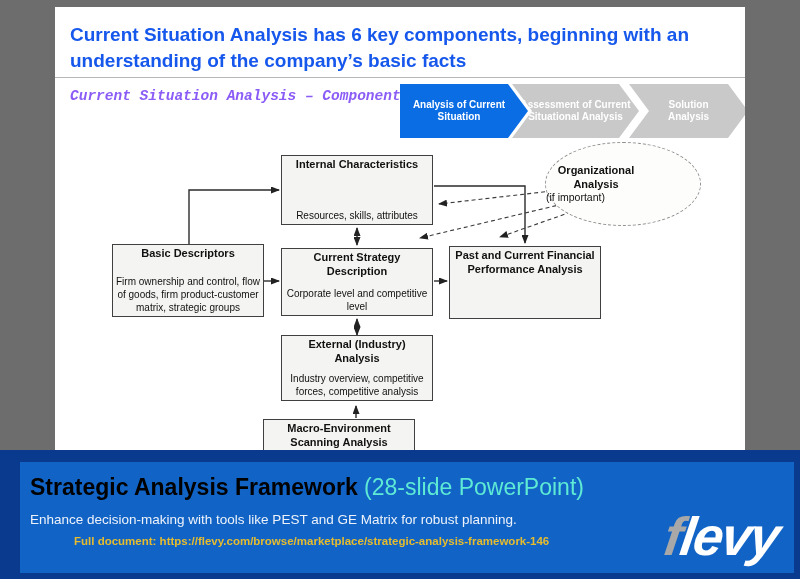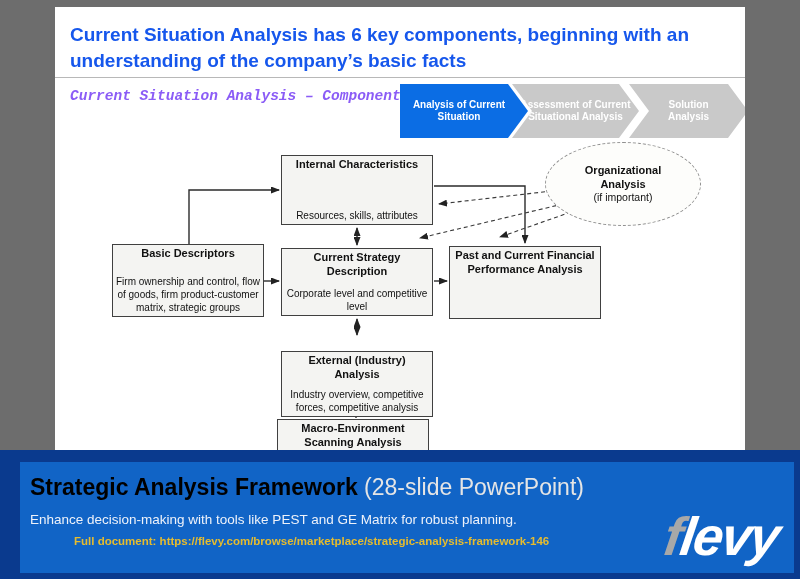--- a/index.html
+++ b/index.html
@@ -25,37 +25,37 @@
   
   .dbox{position:absolute;box-sizing:border-box;width:152px;border:1px solid #404040;background:#f4f4f2;
         display:flex;flex-direction:column;align-items:center;justify-content:space-between;text-align:center;
         padding:2px 3px;color:#111;}
   .dbox .bt{font-weight:bold;font-size:11px;line-height:13.5px;}
   .dbox .bb{font-size:10px;line-height:13px;}
   .box-internal{left:226px;top:148px;height:70px;}
   .box-basic{left:57px;top:237px;height:73px;}
   .box-strategy{left:226px;top:241px;height:68px;}
   .box-financial{left:394px;top:239px;height:73px;}
-  .box-external{left:226px;top:344px;height:66px;}
-  .box-macro{left:222px;top:412px;height:60px;justify-content:flex-start;}
+  .box-external{left:226px;top:328px;height:66px;}
+  .box-macro{left:208px;top:412px;height:60px;justify-content:flex-start;}
 
   .oval{position:absolute;left:490px;top:135px;width:154px;height:82px;border:1px dashed #8f8f8f;border-radius:50%;
-        background:#fdfdfb;display:flex;flex-direction:column;align-items:center;justify-content:center;text-align:center;color:#111;}
+        background:#fdfdfb;display:flex;flex-direction:column;align-items:flex-start;justify-content:center;text-align:center;color:#111;}
   .oval .bt{font-weight:bold;font-size:11px;line-height:13.5px;max-width:100px;}
   .oval .bb{font-size:10.5px;line-height:13px;}
 
   .conn{position:absolute;left:0;top:0;pointer-events:none;}
 
   
   .banner{position:absolute;left:0;top:450px;width:800px;height:129px;background:var(--banner-navy,#0a3a8e);}
   .banner-inner{position:absolute;left:20px;top:12px;right:6px;bottom:6px;background:var(--banner-blue,#1164c6);
         padding:12px 10px 0;box-sizing:border-box;color:#fff;}
   .bn-title{font-size:23px;line-height:27px;margin:0 0 9px;white-space:nowrap;}
   .bn-title .strong{font-weight:bold;color:#000000;}
-  .bn-title .suffix{font-weight:normal;color:#e5e5e5;}
+  .bn-title .suffix{font-weight:normal;color:#5eead4;}
   .bn-desc{font-size:13.5px;line-height:19.5px;color:#eef2fa;}
   .bn-link{margin-top:5px;font-size:11.5px;font-weight:bold;color:var(--link-gold,#e6bc2e);padding-left:44px;}
   .logo{position:absolute;right:16px;bottom:10px;font-size:54px;line-height:1;font-weight:bold;font-style:italic;
         letter-spacing:-2px;transform:skewX(-8deg);color:#fff;}
   .logo .lf{color:var(--logo-gray,#a8a8a8);}
 </style>
 </head>
 <body>
 
 <div class="frame">

